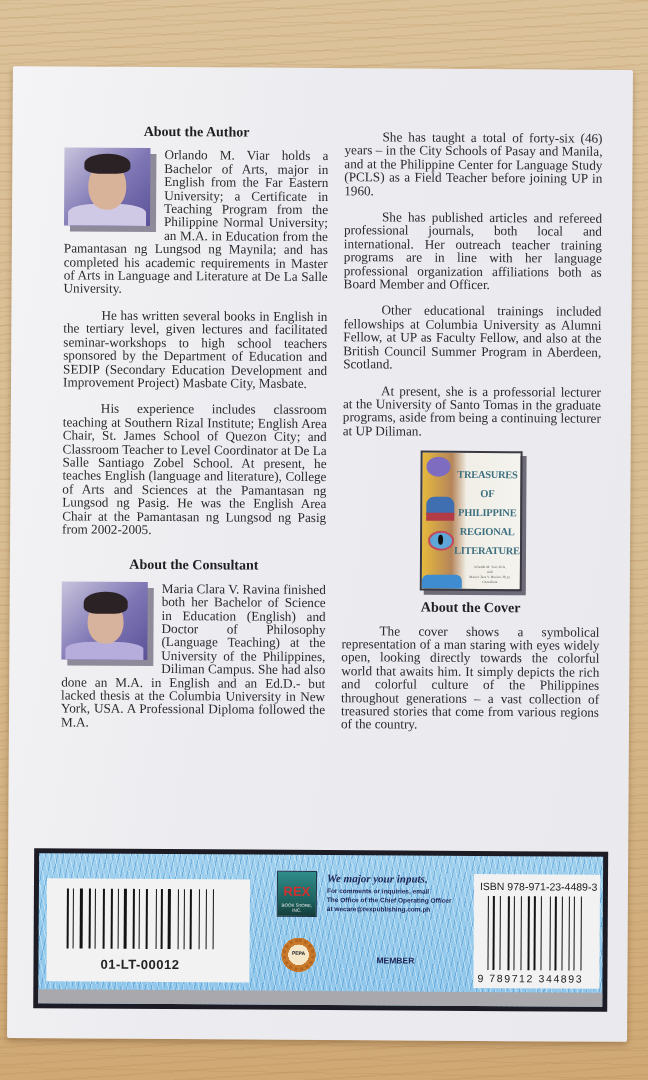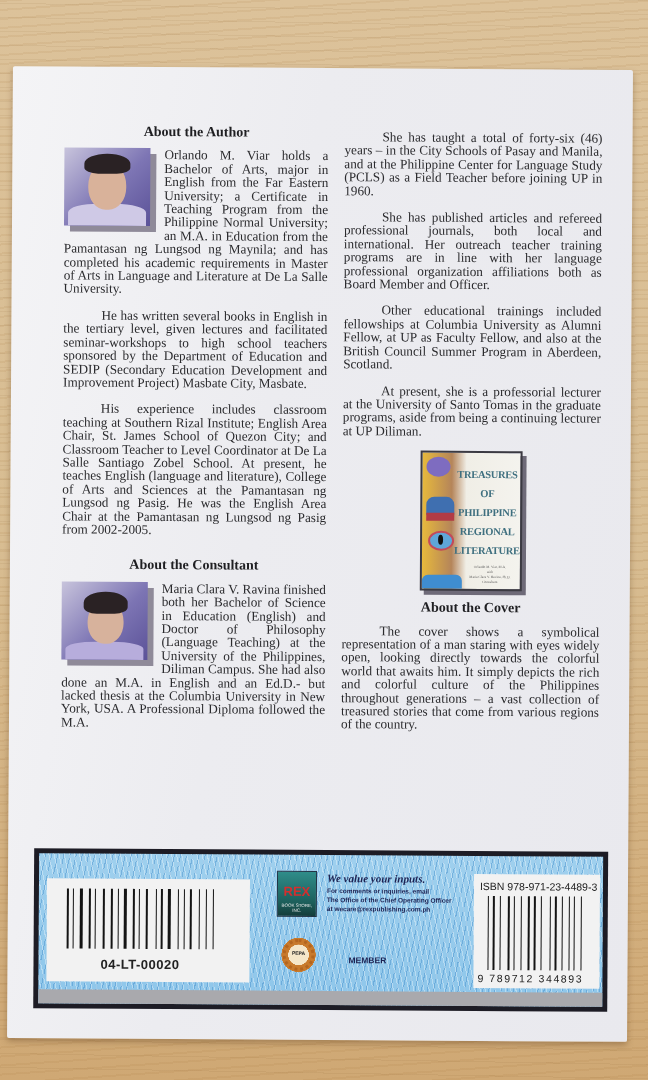--- a/index.html
+++ b/index.html
@@ -85,21 +85,21 @@
   .pepa-logo {
     position: absolute; left: 240px; top: 80px; width: 40px; height: 40px;
     background: radial-gradient(circle, #f5e6c8 0 36%, #c87a2c 37% 60%, transparent 61%);
   }
   .pepa-logo::before {
     content: ""; position: absolute; left: 4px; top: 4px; width: 32px; height: 32px; border: 3px dotted #b3651f; border-radius: 50%; box-sizing: border-box;
   }
   .pepa-text { position: absolute; left: 0; top: 15px; width: 100%; text-align: center; font-size: 5px; font-weight: bold; color: #222; font-family: "Liberation Sans", sans-serif; }
   .inputs-title { position: absolute; left: 288px; top: 17px; font-family: "Liberation Serif", serif; font-style: italic; font-weight: bold; font-size: 11px; color: #1d2252; }
   .inputs-line { position: absolute; left: 288px; font-family: "Liberation Sans", sans-serif; font-weight: bold; font-size: 6.5px; color: #1d2252; white-space: nowrap; }
-  .member { position: absolute; left: 310px; top: 100px; font-family: "Liberation Sans", sans-serif; font-weight: bold; font-size: 8.5px; color: #1d2252; }
+  .member { position: absolute; left: 310px; top: 100px; font-family: "Liberation Sans", sans-serif; font-weight: bold; font-size: 8.5px; color: #1d2252; padding-left: 28px; }
 </style>
 </head>
 <body>
 
 <div class="book">
 
   <div class="col col-left">
     <h2>About the Author</h2>
     <div class="photo-wrap">
       <div class="photo-shadow"></div>
@@ -199,28 +199,28 @@
             <span style="width: 1px; margin-right: 1px; background: transparent;"></span>
             <span style="width: 2px; margin-right: 2px;"></span>
             <span style="width: 2px; margin-right: 3px; background: transparent;"></span>
             <span style="width: 1px; margin-right: 1px;"></span>
             <span style="width: 3px; margin-right: 2px; background: transparent;"></span>
             <span style="width: 1px; margin-right: 3px;"></span>
             <span style="width: 2px; margin-right: 1px; background: transparent;"></span>
             <span style="width: 1px; margin-right: 2px;"></span>
             <span style="width: 2px; margin-right: 3px; background: transparent;"></span>
           </div>
-        <div class="bc-code" style="left:54px;top:78px;">04-LT-00020</div>
+        <div class="bc-code" style="left:54px;top:78px;">01-LT-00012</div>
       </div>
 
       <div class="rex-logo">
         <div class="rex-text">REX</div>
         <div class="rex-sub">BOOK STORE, INC.</div>
       </div>
-      <div class="inputs-title">We value your inputs.</div>
+      <div class="inputs-title">We major your inputs.</div>
       <div class="inputs-line" style="top:32px;">For comments or inquiries, email</div>
       <div class="inputs-line" style="top:41px;">The Office of the Chief Operating Officer</div>
       <div class="inputs-line" style="top:50px;">at wecare@rexpublishing.com.ph</div>
 
       <div class="pepa-logo">
         <div class="pepa-text">PEPA</div>
       </div>
       <div class="member">MEMBER</div>
 
       <div class="barcode-box bc-right">

